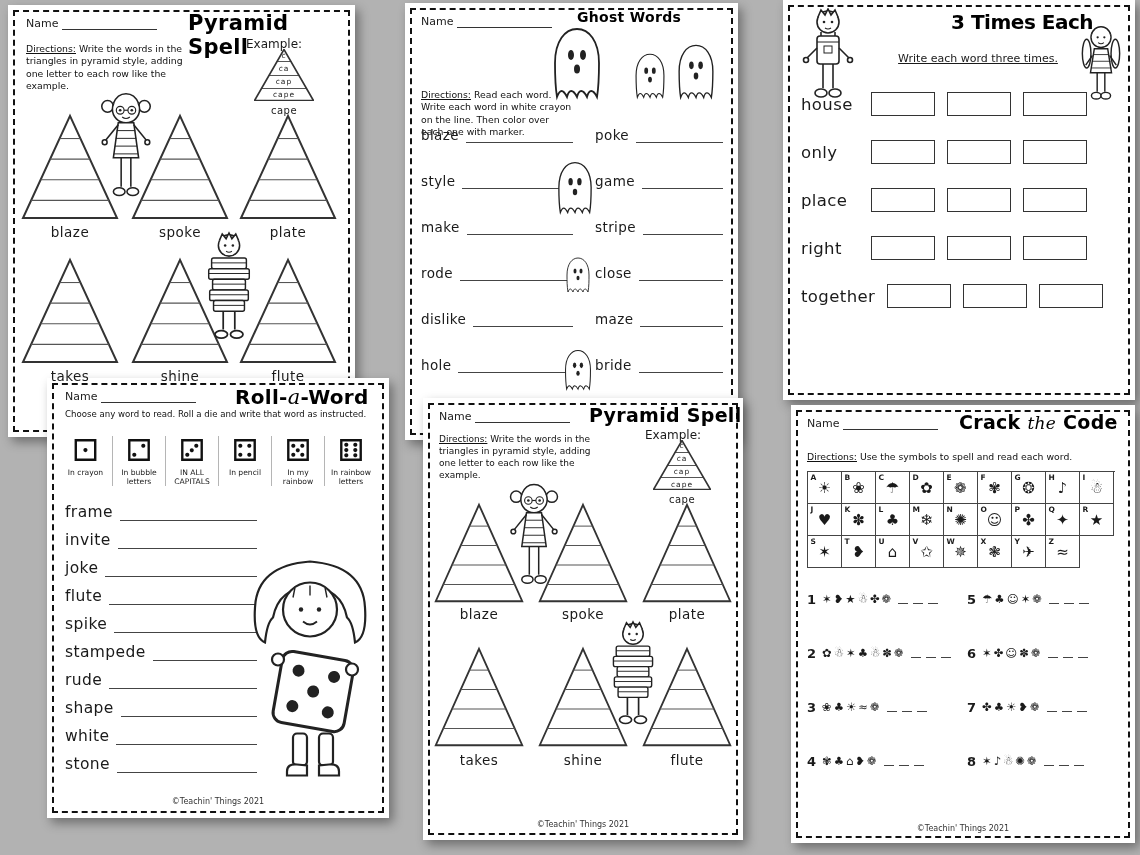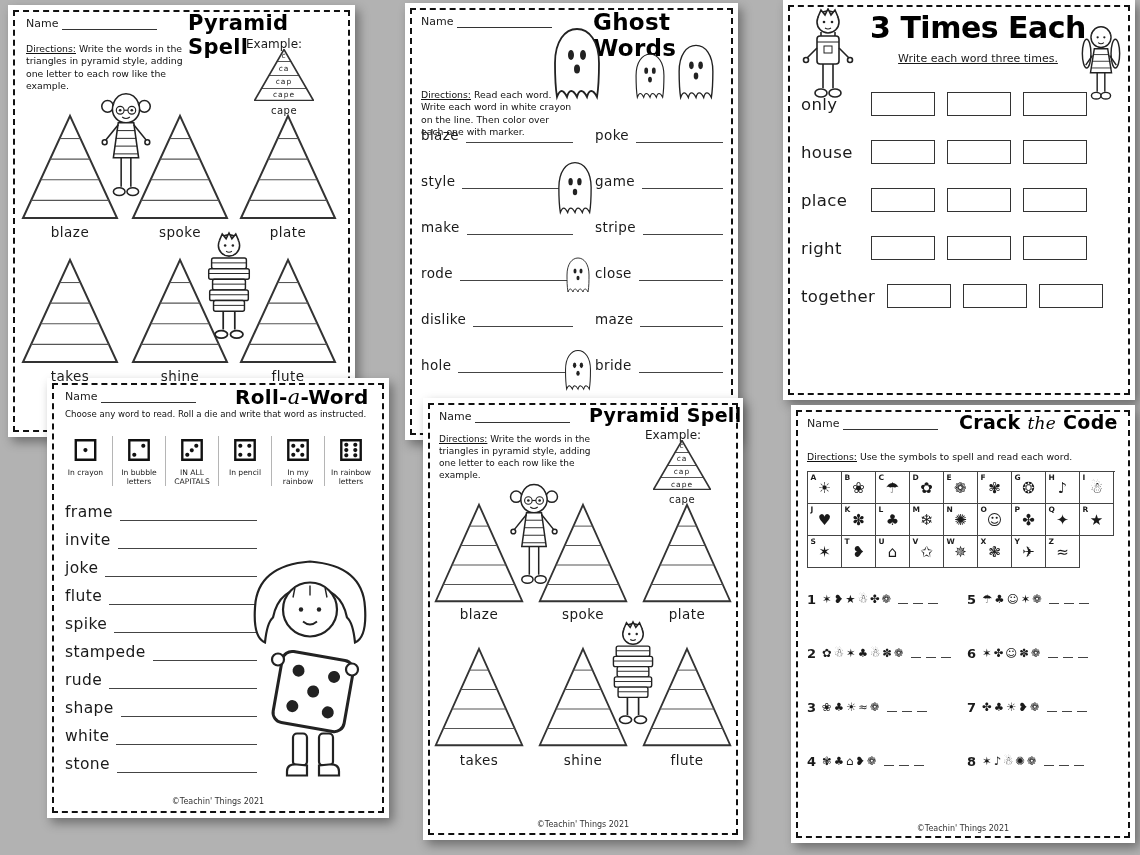--- a/index.html
+++ b/index.html
@@ -220,21 +220,21 @@
   <div class="pyr-word" style="left:12px;top:363px;width:100px;">takes</div>
   <div class="pyr-word" style="left:122px;top:363px;width:100px;">shine</div>
   <div class="pyr-word" style="left:230px;top:363px;width:100px;">flute</div>
 </div>
 
 <div class="page" style="left:405px;top:3px;width:333px;height:437px;">
   <div class="dash"></div>
   <div class="name-row" style="left:16px;top:12px;">
     <span>Name</span><span class="name-line"></span>
   </div>
-  <div class="wtitle" style="left:172px;top:6px;font-size:23px;margin-left:16px;">Ghost Words</div>
+  <div class="wtitle" style="left:172px;top:6px;font-size:14px;">Ghost Words</div>
   <div class="ghost" style="left:142px;top:22px;width:60px;height:80px;">
       <svg viewBox="0 0 60 80">
         <path d="M10 72 C8 60 8 50 8 38 C8 16 18 4 30 4 C42 4 52 16 52 38 C52 50 52 60 50 72 C46 64 42 64 40 72 C36 64 32 64 30 72 C26 64 22 64 20 72 C16 64 13 64 10 72 Z" fill="#fff" stroke="#222" stroke-width="1.8"></path>
         <ellipse cx="24" cy="30" rx="3" ry="5" fill="#222"></ellipse>
         <ellipse cx="36" cy="30" rx="3" ry="5" fill="#222"></ellipse>
         <ellipse cx="30" cy="44" rx="3" ry="4.5" fill="#222"></ellipse>
       </svg>
     </div>
   <div class="ghost" style="left:226px;top:48px;width:38px;height:52px;">
       <svg viewBox="0 0 60 80">
@@ -357,21 +357,21 @@
           <line x1="36" y1="56" x2="36" y2="80"></line>
           <ellipse cx="24" cy="85" rx="6" ry="4"></ellipse>
           <ellipse cx="38" cy="85" rx="6" ry="4"></ellipse>
         </g>
         <g stroke="#222" stroke-width="1" fill="#fff">
           <line x1="20" y1="34" x2="42" y2="34"></line>
           <rect x="27" y="38" width="8" height="7"></rect>
         </g>
       </svg>
     </div>
-  <div class="wtitle" style="left:80px;top:10px;width:230px;text-align:center;font-size:30px;letter-spacing:-0.5px;">3 Times Each</div>
+  <div class="wtitle" style="left:80px;top:10px;width:230px;text-align:right;font-size:20px;letter-spacing:-0.5px;">3 Times Each</div>
   <div class="chara" style="left:296px;top:24px;width:44px;height:86px;">
       <svg viewBox="0 0 46 88">
         <g fill="#fff" stroke="#222" stroke-width="1.5">
           <ellipse cx="8" cy="30" rx="4.5" ry="15"></ellipse>
           <ellipse cx="38" cy="30" rx="4.5" ry="15"></ellipse>
           <circle cx="23" cy="13" r="10.5"></circle>
           <path d="M13 10 Q16 2 23 2 Q30 2 33 10"></path>
         </g>
         <circle cx="19.5" cy="13" r="1.2" fill="#222"></circle>
         <circle cx="26.5" cy="13" r="1.2" fill="#222"></circle>
@@ -388,27 +388,27 @@
         <g stroke="#222" stroke-width="0.9">
           <line x1="15" y1="31" x2="31" y2="31"></line>
           <line x1="14" y1="38" x2="33" y2="38"></line>
           <line x1="13" y1="45" x2="34" y2="45"></line>
         </g>
       </svg>
     </div>
   <div class="sub" style="left:80px;top:52px;width:230px;text-decoration:underline;">Write each word three times.</div>
   <div class="ttrows" style="left:18px;top:92px;width:316px;">
     <div class="ttrow">
+        <span class="ttword">house</span>
+        <span class="ttbox"></span>
+        <span class="ttbox"></span>
+        <span class="ttbox"></span>
+      </div>
+    <div class="ttrow">
         <span class="ttword">only</span>
-        <span class="ttbox"></span>
-        <span class="ttbox"></span>
-        <span class="ttbox"></span>
-      </div>
-    <div class="ttrow">
-        <span class="ttword">house</span>
         <span class="ttbox"></span>
         <span class="ttbox"></span>
         <span class="ttbox"></span>
       </div>
     <div class="ttrow">
         <span class="ttword">place</span>
         <span class="ttbox"></span>
         <span class="ttbox"></span>
         <span class="ttbox"></span>
       </div>

